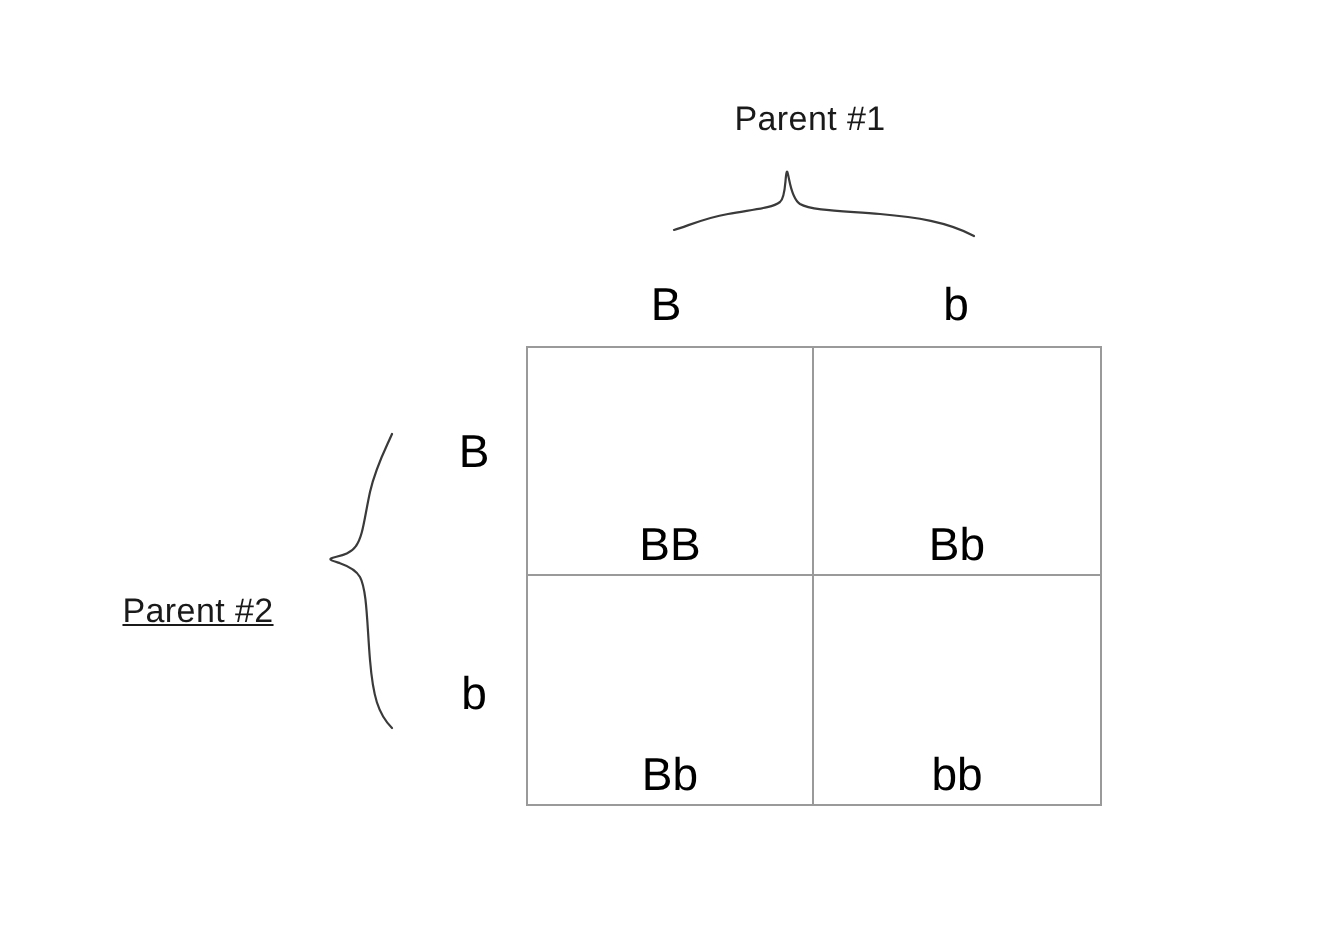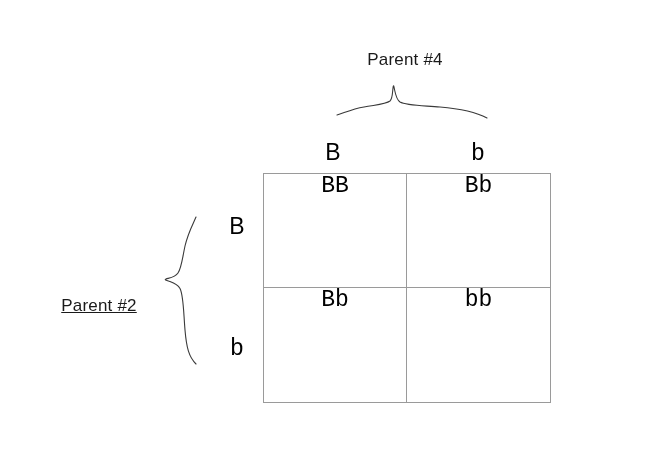--- a/index.html
+++ b/index.html
@@ -70,24 +70,24 @@
     display: grid;
     grid-template-columns: 1fr 1fr;
     grid-template-rows: 1fr 1fr;
     border: 1px solid #9a9a9a;
     box-sizing: border-box;
     background: #ffffff;
   }
   .cell {
     position: relative;
     display: flex;
-    align-items: flex-start;
+    align-items: flex-end;
     justify-content: center;
     box-sizing: border-box;
-    font-family: Liberation Mono, monospace;
+    font-family: Liberation Sans, sans-serif;
     font-size: 23px;
     color: #000000;
   }
   .cell.br { border-right: 1px solid #9a9a9a; }
   .cell.bb-line { border-bottom: 1px solid #9a9a9a; }
   .cell-text {
     position: relative;
     top: -1px;
   }
 
@@ -111,21 +111,21 @@
     stroke-width: 1.1;
     stroke-linecap: round;
   }
 </style>
 </head>
 <body>
 
 <div id="canvas">
 
   <div id="parent1-wrap">
-    <div class="parent-label" style="position:relative; left:0; top:0;">Parent #4</div>
+    <div class="parent-label" style="position:relative; left:0; top:0;">Parent #1</div>
   </div>
 
   <svg id="brace-top-svg" class="brace-svg" width="170" height="45" viewBox="0 0 170 45">
     <path class="brace-path" d="M 7,35
              C 14,33 22,29 34,27
              C 48,24.5 56,24 60,21
              C 62.5,19 62.5,12 63,8
              C 63.5,4 63.8,6 64.6,10
              C 65.6,15 67,20 70,22
              C 76,25.5 92,25.5 110,27

